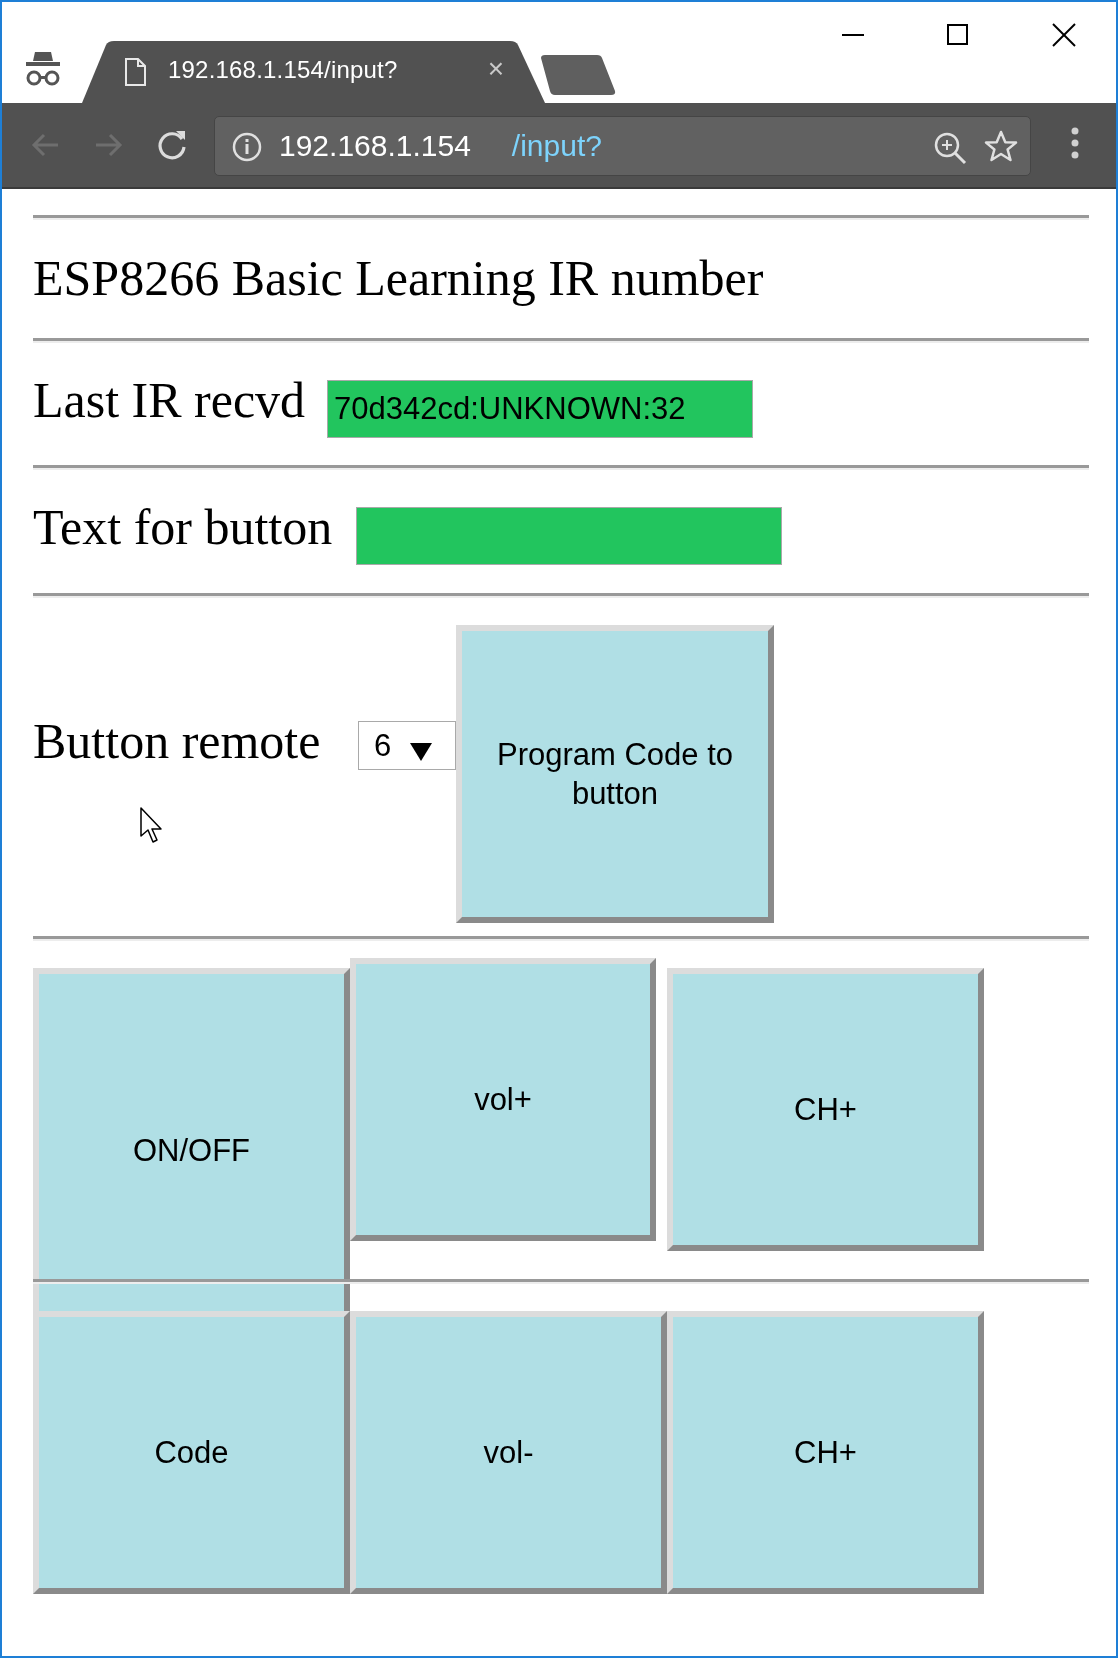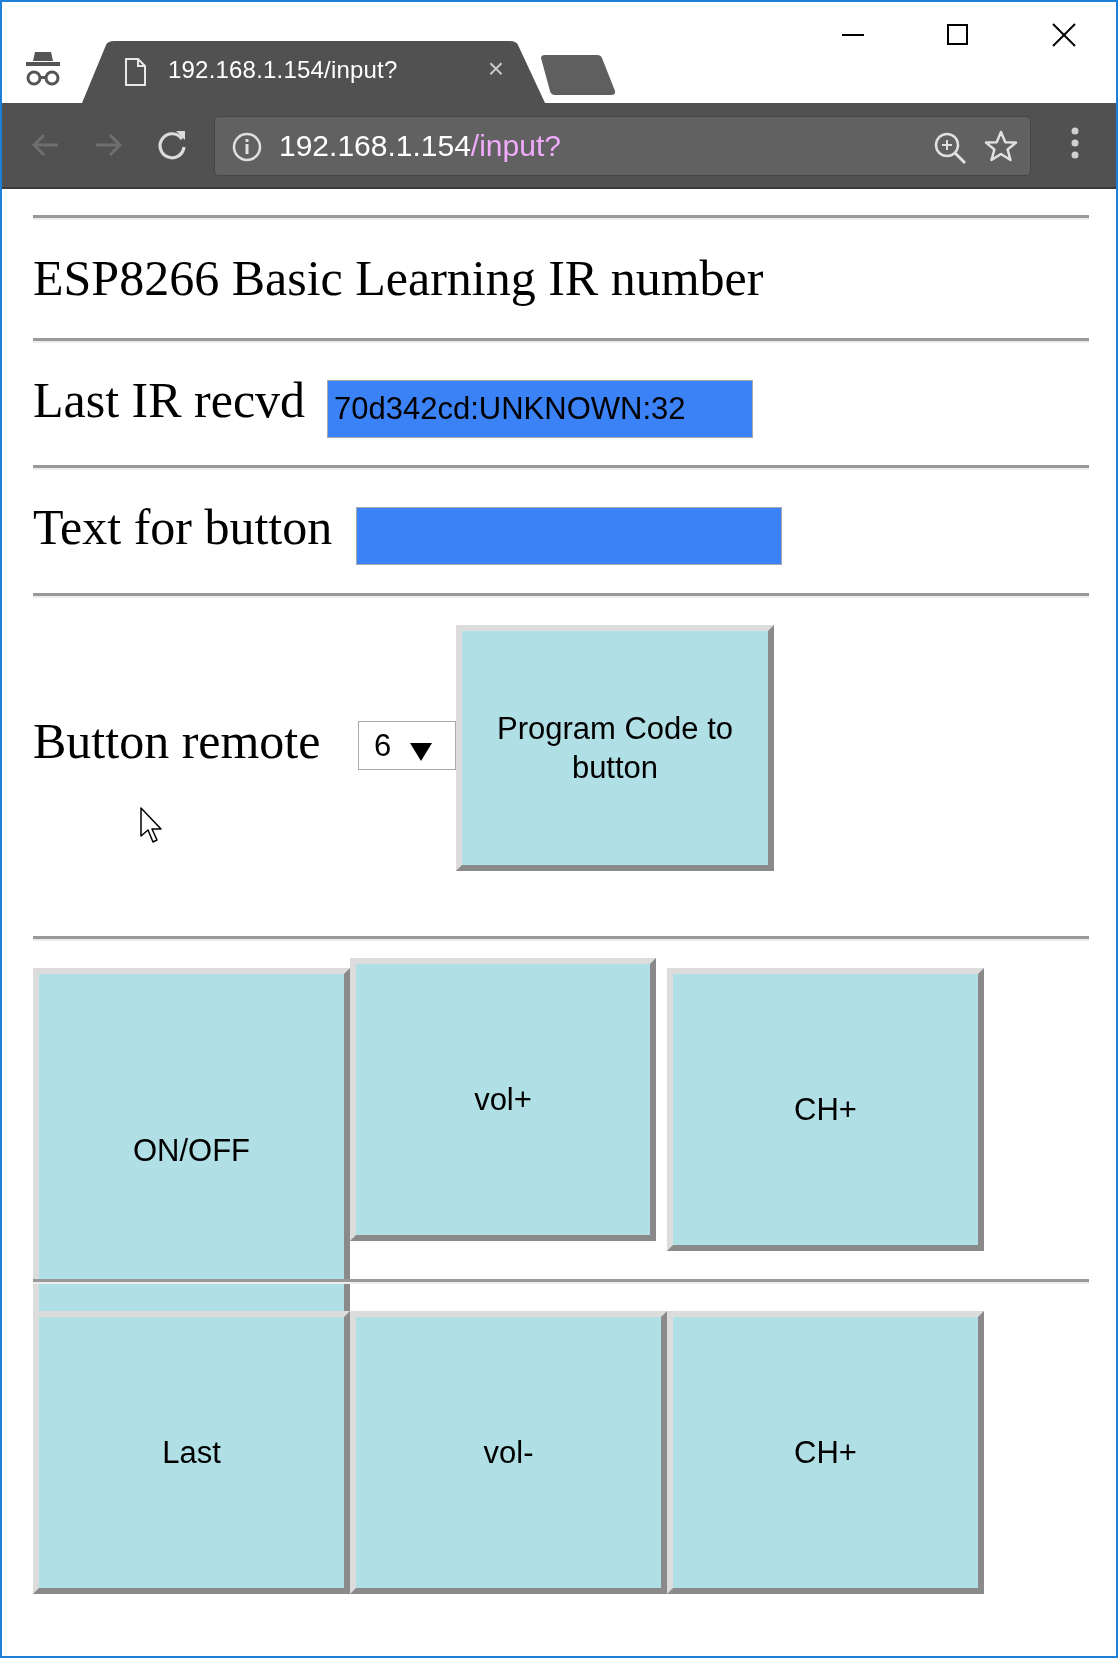--- a/index.html
+++ b/index.html
@@ -37,36 +37,36 @@
     border-bottom: 2px solid #3a3a3a;
   }
   .tb-icon { position: absolute; top: 22px; width: 40px; height: 40px; cursor: pointer; }
   .omnibox {
     position: absolute; left: 212px; top: 13px; width: 817px; height: 60px; background: #616161;
     border: 1px solid #454545; border-radius: 5px; box-sizing: border-box;
   }
   .omni-info { position: absolute; left: 16px; top: 14px; width: 32px; height: 32px; }
   .omni-url { position: absolute; left: 64px; top: 12px; font-size: 30px; white-space: nowrap; }
   .omni-host { color: #ffffff; margin-top: 28px; }
-  .omni-path { color: #f0abfc; }
+  .omni-path { color: #7dd3fc; margin-left: 41px; }
   .omni-zoom { position: absolute; left: 718px; top: 14px; width: 34px; height: 34px; cursor: pointer; }
   .omni-star { position: absolute; left: 768px; top: 12px; width: 36px; height: 36px; cursor: pointer; }
   .menu-dots { position: absolute; left: 1058px; top: 20px; width: 30px; height: 44px; cursor: pointer; }
 
   
   .page { position: absolute; left: 0; top: 187px; width: 1114px; height: 1467px; background: #ffffff; }
   hr.rule {
     position: absolute; left: 31px; width: 1056px; height: 0; margin: 0;
     border: 0; border-top: 3px solid #999999; border-bottom: 2px solid #ededed;
   }
   .serif { font-family: "Liberation Serif", serif; color: #000; white-space: nowrap; }
   .heading { position: absolute; left: 31px; top: 60px; font-size: 50px; }
   .label { position: absolute; font-size: 50px; }
   .textbox {
-    position: absolute; box-sizing: border-box; border: 1px solid #a9a9a9; background: #3b82f6;
+    position: absolute; box-sizing: border-box; border: 1px solid #a9a9a9; background: #22c55e;
     font-family: "Liberation Sans", sans-serif; font-size: 31px; color: #000; padding: 0 6px;
     outline: none;
   }
   .select {
     position: absolute; left: 356px; top: 532px; width: 98px; height: 49px; box-sizing: border-box;
     border: 1px solid #a9a9a9; background: #fff; font-size: 31px; cursor: pointer;
   }
   .select .val { position: absolute; left: 15px; top: 6px; }
   .select .arrow { position: absolute; left: 50px; top: 12px; }
   .btn {
@@ -201,29 +201,29 @@
 
     <div class="label serif" style="left:31px; top:523px;">Button remote</div>
     <div class="select">
       <span class="val">6</span>
       <span class="arrow">
         <svg width="24" height="20" viewBox="0 0 24 20">
             <path d="M1 1 L23 1 L12 19 Z" fill="#000"></path>
           </svg>
       </span>
     </div>
-    <div class="btn" style="left:454px; top:436px; width:318px; height:246px;">Program Code to button</div>
+    <div class="btn" style="left:454px; top:436px; width:318px; height:298px;">Program Code to button</div>
     <hr class="rule" style="top:747px;">
 
     <div class="btn" style="left:31px; top:779px; width:317px; height:365px;">ON/OFF</div>
     <div class="btn" style="left:348px; top:769px; width:306px; height:283px;">vol+</div>
     <div class="btn" style="left:665px; top:779px; width:317px; height:283px;">CH+</div>
     <hr class="rule" style="top:1090px;">
 
-    <div class="btn" style="left:31px; top:1122px; width:317px; height:283px;">Last</div>
+    <div class="btn" style="left:31px; top:1122px; width:317px; height:283px;">Code</div>
     <div class="btn" style="left:348px; top:1122px; width:317px; height:283px;">vol-</div>
     <div class="btn" style="left:665px; top:1122px; width:317px; height:283px;">CH+</div>
 
     <div class="cursor">
       <svg width="26" height="40" viewBox="0 0 26 40">
         <path d="M1 1 L1 29 L8 23 L13 35 L17 33 L12 22 L21 22 Z" fill="#fff" stroke="#000" stroke-width="1.5" stroke-linejoin="round"></path>
       </svg>
     </div>
   </div>
 </div>

